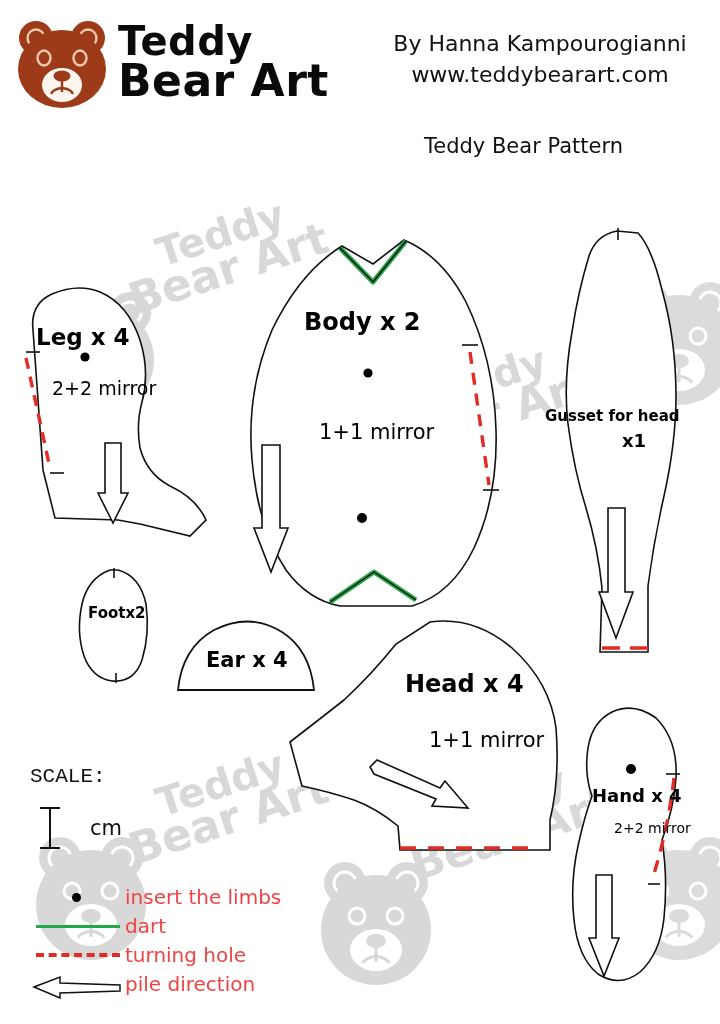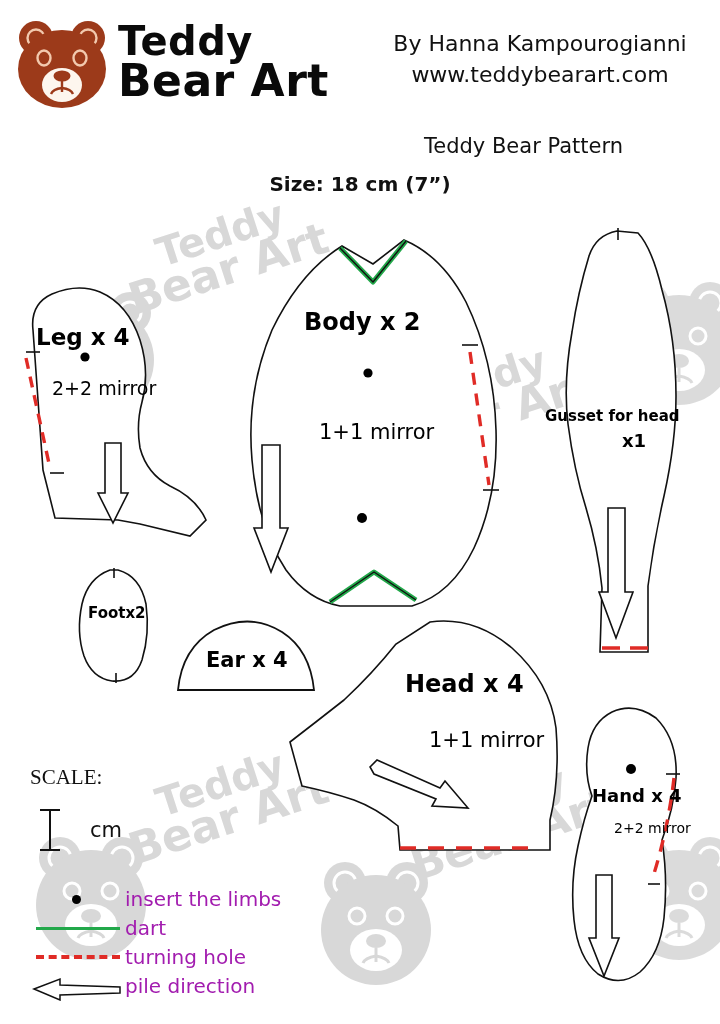--- a/index.html
+++ b/index.html
@@ -98,21 +98,21 @@
     font-weight: 400;
     color: #000;
     z-index: 4;
     white-space: nowrap;
     padding-left: 16px;
   }
 
   
   #legend { position: absolute; left: 30px; top: 765px; z-index: 6; }
   #scale-title {
-    font-family: Liberation Serif, serif;
+    font-family: Liberation Mono, monospace;
     font-size: 21px; color: #111;
   }
   #scale-row {
     position: relative;
     margin-top: 16px;
     height: 48px;
   }
   #scale-cm-label {
     position: absolute; left: 60px; top: 12px;
     font-family: "DejaVu Sans", sans-serif;
@@ -124,21 +124,21 @@
     height: 29px;
   }
   .legend-key {
     width: 95px; height: 26px;
     position: relative;
     flex: none;
   }
   .legend-text {
     font-family: "DejaVu Sans", sans-serif;
     font-size: 20px;
-    color: #a21caf;
+    color: #ef4444;
     white-space: nowrap;
   }
   .key-dot {
     position: absolute; left: 42px; top: 9px;
     width: 9px; height: 9px; border-radius: 50%;
     background: #000;
   }
   .key-solid {
     position: absolute; left: 6px; top: 12px;
     width: 84px; height: 3px;
@@ -219,21 +219,20 @@
       <div id="logo-line2">Bear Art</div>
     </div>
 
     <div id="byline">
       <div>By Hanna Kampourogianni</div>
       <div>www.teddybearart.com</div>
     </div>
   </div>
 
   <div id="doc-title">Teddy Bear Pattern</div>
-  <div id="doc-subtitle">Size: 18 cm (7”)</div>
 
   <svg id="pattern-layer" width="720" height="1024" viewBox="0 0 720 1024">
     <defs>
       <marker id="none"></marker>
     </defs>
 
     <g>
       <path d="M33 330 Q30 304 52 294 Q78 283 100 292 Q128 304 140 340
                Q150 372 142 402 Q136 424 140 448 Q147 474 170 486
                Q196 498 206 520 L190 536 L140 524 L118 520

